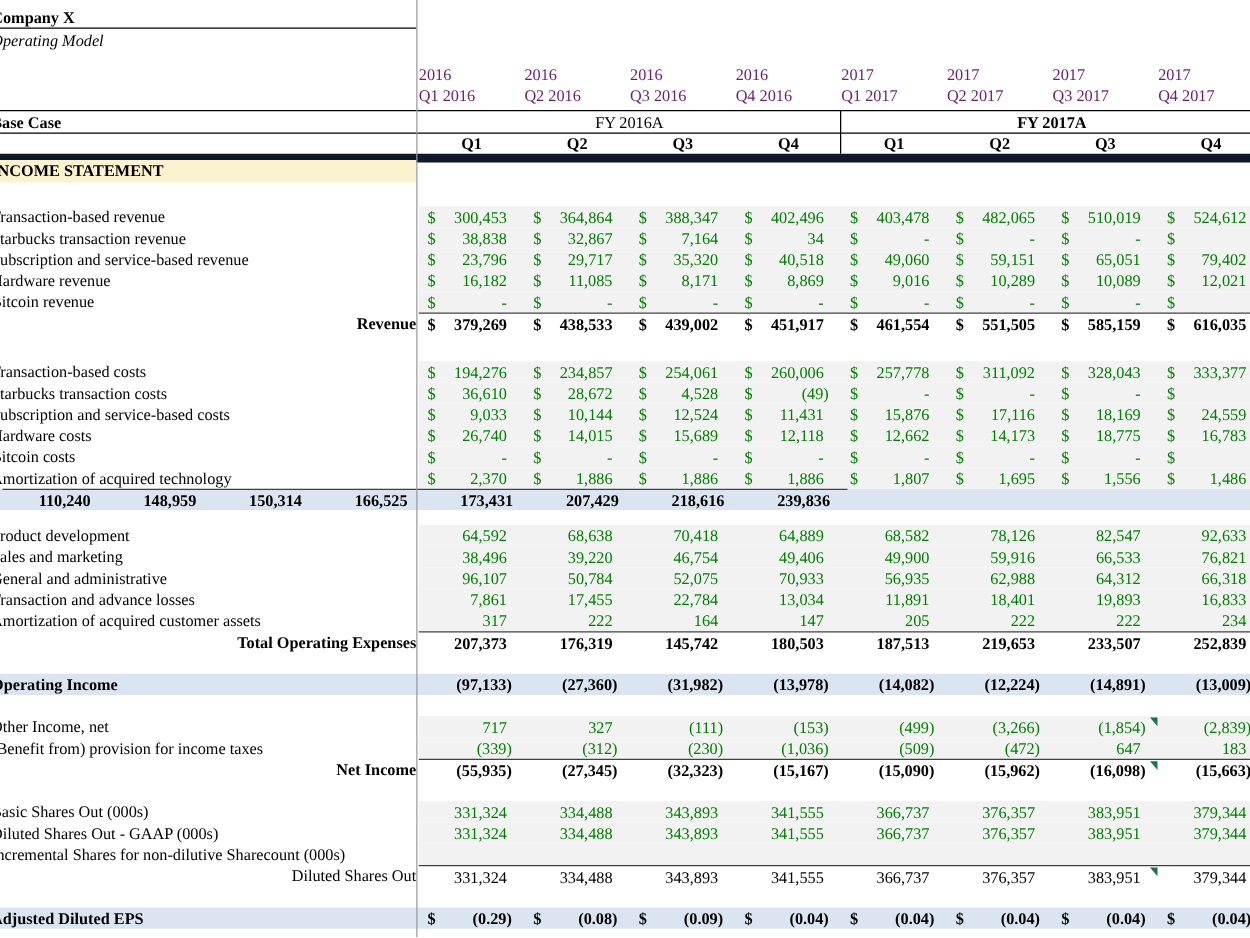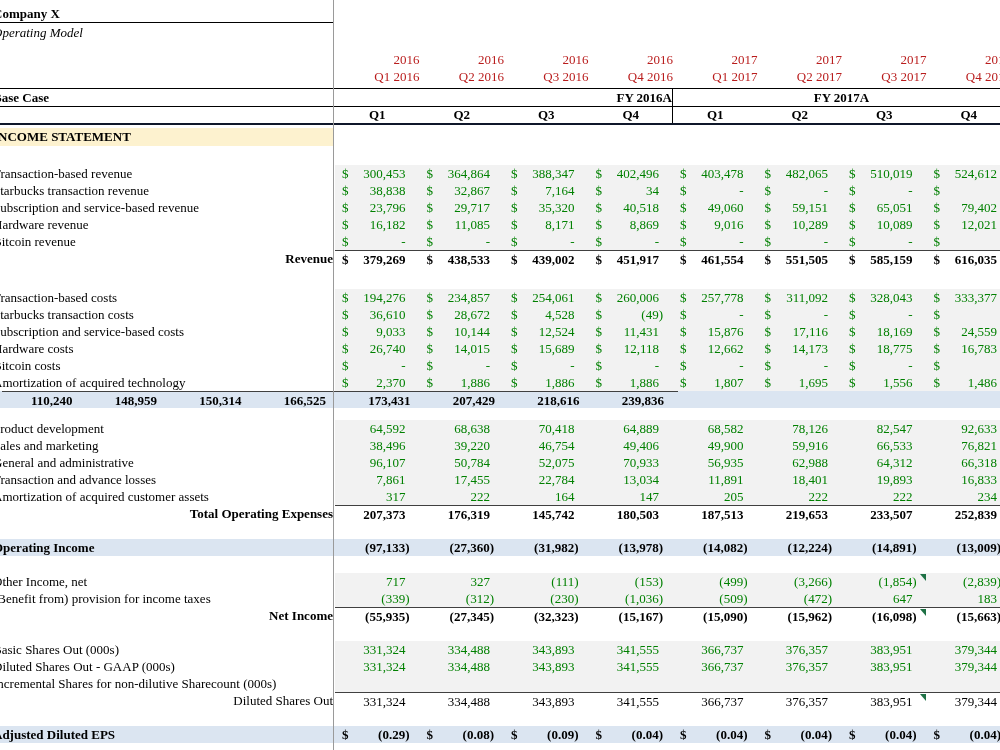--- a/index.html
+++ b/index.html
@@ -4,27 +4,27 @@
 <style>
   html,body{margin:0;padding:0;background:#fff;}
   .sheet{position:relative;width:1000px;height:750px;background:#ffffff;overflow:hidden;
          font-family:"Liberation Serif","DejaVu Serif",serif;font-size:13px;color:#000;}
   .vline-labelcol{position:absolute;left:333px;top:0;width:1px;height:750px;background:#9a9a9a;z-index:6;}
   .company-row{position:absolute;left:0;top:5px;width:333px;height:17px;line-height:17px;
                font-weight:bold;border-bottom:1px solid #000;white-space:nowrap;text-indent:-7px;}
   .subtitle{position:absolute;left:0;top:24px;height:17px;line-height:17px;font-style:italic;
             white-space:nowrap;text-indent:-7px;}
   .period-row{position:absolute;left:335px;top:51px;display:grid;grid-template-columns:repeat(8,84.5px);}
-  .period-cell{text-align:right;color:#b91c1c;line-height:17px;}
+  .period-cell{text-align:left;color:#701a75;line-height:17px;}
   .basecase-row{position:absolute;left:0;top:88px;width:1000px;height:17px;
                 border-top:1px solid #000;border-bottom:1px solid #000;}
   .case-label{position:absolute;left:-7px;top:0;line-height:17px;font-weight:bold;white-space:nowrap;}
-  .fy-label-1{position:absolute;left:335px;top:0;width:337px;text-align:right;font-weight:bold;line-height:17px;}
+  .fy-label-1{position:absolute;left:335px;top:0;width:337px;text-align:center;font-weight:normal;line-height:17px;}
   .fy-label-2{position:absolute;left:672px;top:0;width:339px;text-align:center;font-weight:bold;line-height:17px;}
-  .q-row{position:absolute;left:0;top:106px;width:1000px;height:17px;border-bottom:2px solid #0f172a;}
+  .q-row{position:absolute;left:0;top:106px;width:1000px;height:17px;border-bottom:7px solid #0f172a;}
   .q-cells{position:absolute;left:335px;top:0;display:grid;grid-template-columns:repeat(8,84.5px);}
   .q-cell{text-align:center;font-weight:bold;line-height:17px;}
   .group-divider{position:absolute;left:672px;top:88px;width:1px;height:35px;background:#000;z-index:5;}
   .section-title{position:absolute;left:0;top:128px;width:333px;height:18px;line-height:18px;
                  background:#fdf2cf;font-weight:bold;white-space:nowrap;text-indent:-7px;}
   .body{position:absolute;left:0;top:165px;width:1011px;}
   .row{display:flex;height:17px;line-height:17px;}
   .row-label{flex:0 0 333px;white-space:nowrap;overflow:hidden;text-indent:-7px;}
   .row.indent .row-label{text-indent:3px;text-align:right;}
   .cells{flex:0 0 676px;margin-left:2px;display:grid;grid-template-columns:repeat(8,84.5px);

